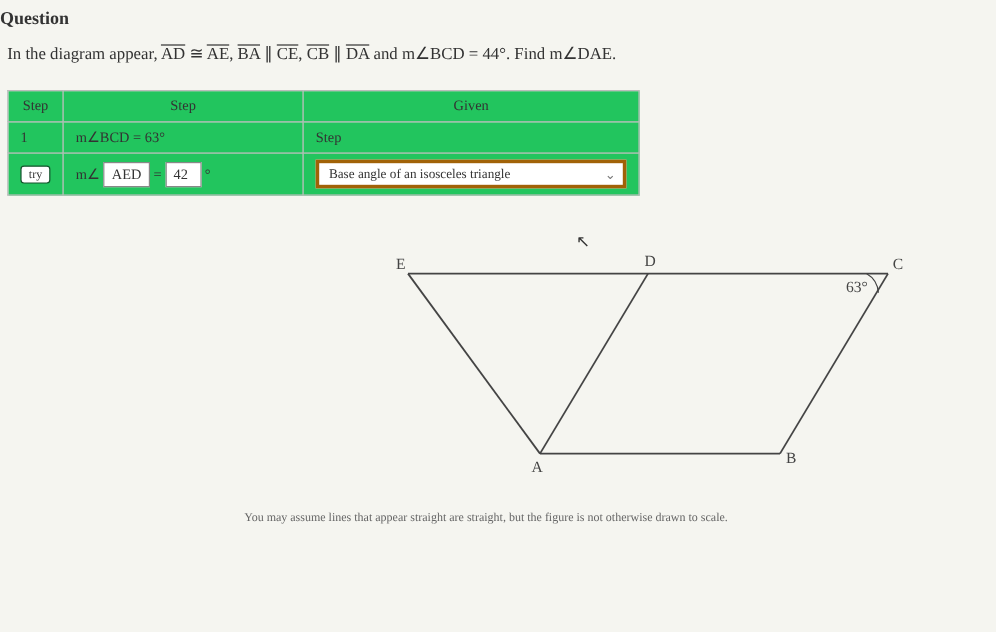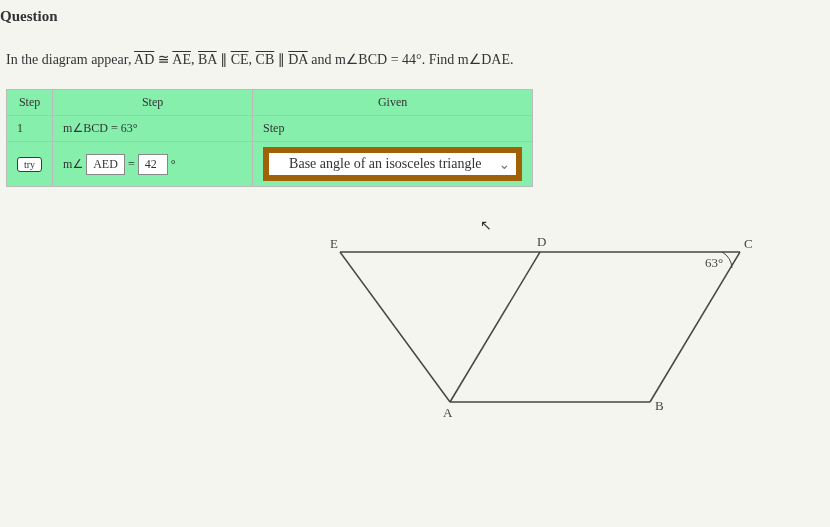--- a/index.html
+++ b/index.html
@@ -1,29 +1,29 @@
 <!DOCTYPE html>
 <html><head>
 <meta charset="utf-8">
 <style>
 *{box-sizing:border-box;margin:0;padding:0}
 body{font-family:Georgia,'Times New Roman',serif;background:#f5f5f0;width:830px;height:527px;overflow:hidden;color:#333;position:relative}
 .page{padding:8px 20px 0 0}
-.question-label{font-size:15px;font-weight:bold;margin-bottom:24px}
+.question-label{font-size:15px;font-weight:bold;margin-bottom:10px}
 .problem-statement{font-size:14px;margin:10px 0 18px 6px;line-height:1.6}
 .overline{text-decoration:overline}
 .proof-table{border-collapse:collapse;margin-left:6px;font-size:12px}
-.proof-table th,.proof-table td{border:1px solid #bbb;padding:5px 10px;background:#86efac;text-align:left;vertical-align:middle}
+.proof-table th,.proof-table td{border:1px solid #bbb;padding:5px 10px;background:#22c55e;text-align:left;vertical-align:middle}
 .proof-table th{font-weight:normal;text-align:center}
 .step-col{width:40px;text-align:center}
 .angle-col{width:200px}
 .reason-col{width:280px}
 .try-btn{display:inline-block;border:1px solid #14532d;border-radius:3px;padding:1px 6px;font-size:10px;background:#fff;cursor:pointer}
 .input-box{display:inline-block;border:1px solid #888;padding:2px 6px;background:#fff;min-width:30px;text-align:left;font-size:12px}
-.select-box{display:inline-block;border:6px solid #a16207;padding:3px 20px;background:#fff;font-size:14px;position:relative;width:100%}
+.select-box{display:inline-block;border:3px solid #a16207;padding:3px 8px;background:#fff;font-size:11px;position:relative;width:100%}
 .select-box::after{content:'⌄';position:absolute;right:6px;color:#777}
 .diagram-area{position:relative;margin:25px 0 0 300px;width:480px;height:220px}
 .cursor{position:absolute;left:180px;top:5px;font-size:14px;color:#333}
 .footer-note{font-size:10px;color:#666;text-align:center;margin-top:18px}
 svg text{font-family:Georgia,serif;font-size:13px;fill:#444}
 </style>
 </head>
 <body>
 
 <div class="page">
@@ -78,13 +78,14 @@
       <path d="M 422 40 A 20 20 0 0 1 432 56" fill="none" stroke="#444" stroke-width="1"></path>
       <text x="30" y="36">E</text>
       <text x="237" y="34">D</text>
       <text x="444" y="36">C</text>
       <text x="355" y="198">B</text>
       <text x="143" y="205">A</text>
       <text x="405" y="55" font-size="11">63°</text>
     </svg>
   </div>
 
+  <div class="footer-note">You may assume lines that appear straight are straight, but the figure is not otherwise drawn to scale.</div>
 </div>
 
 </body></html>

